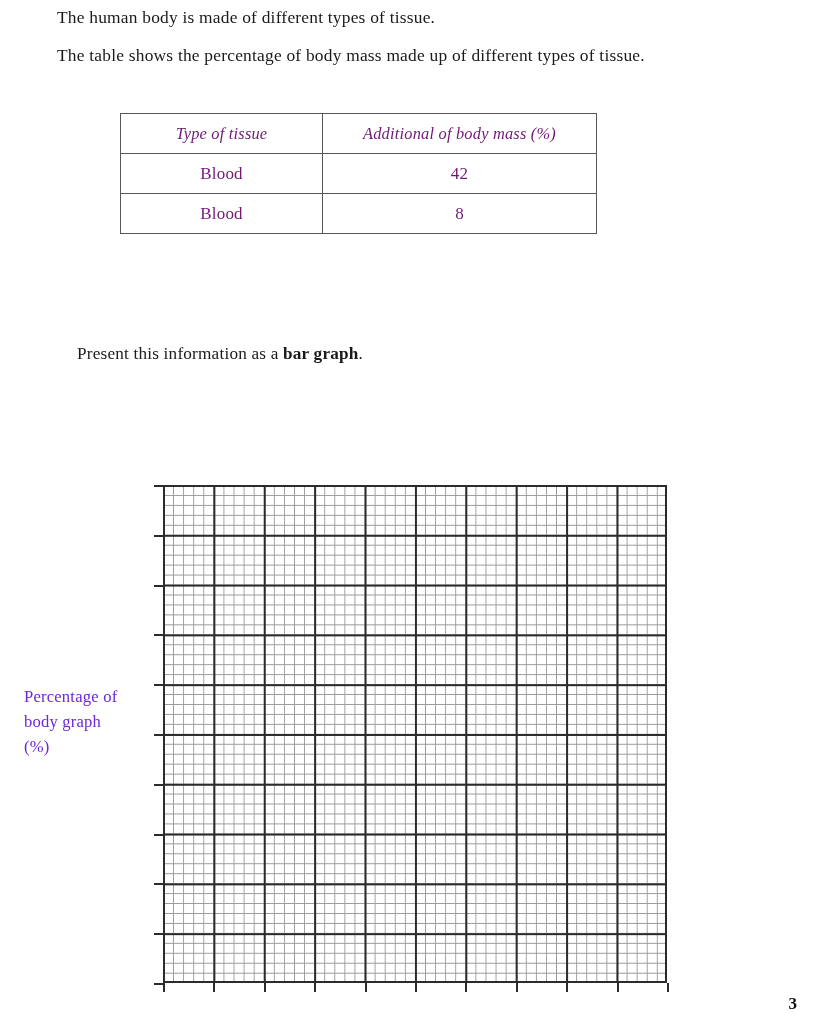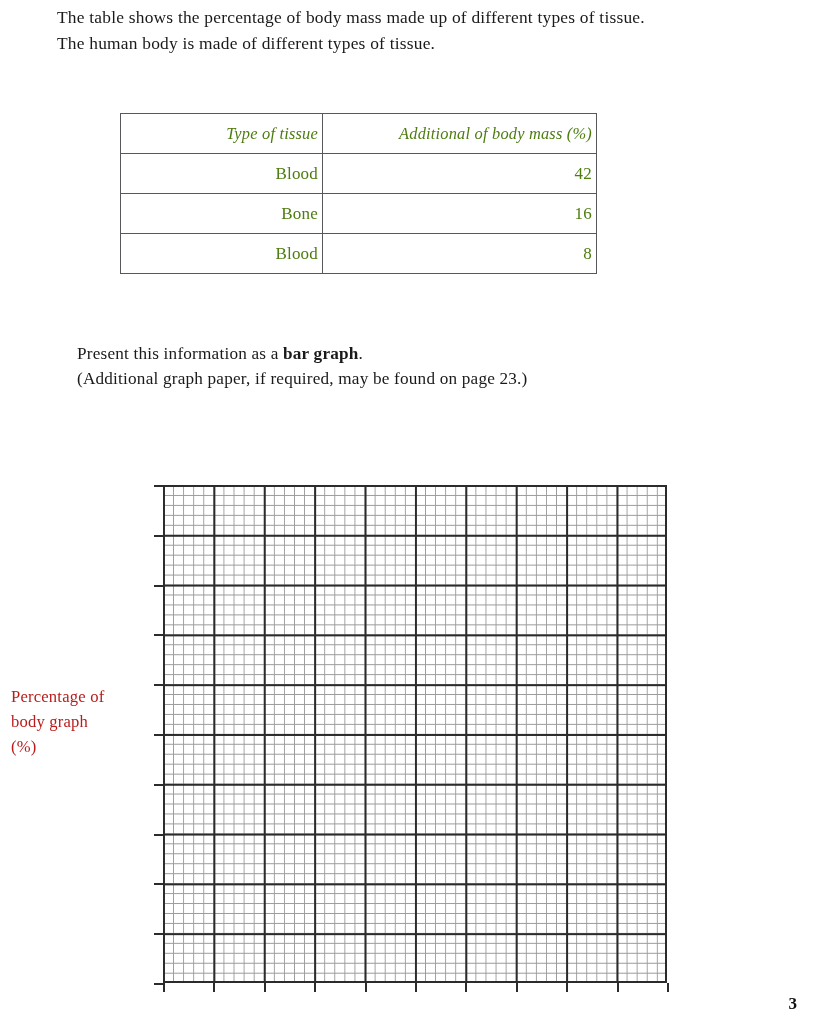--- a/index.html
+++ b/index.html
@@ -41,26 +41,26 @@
     width: 458px;
   }
   table.data-table {
     border-collapse: collapse;
     width: 458px;
     table-layout: fixed;
   }
   table.data-table th,
   table.data-table td {
     border: 1px solid #58585c;
-    text-align: right;
+    text-align: center;
     vertical-align: middle;
     height: 39px;
     font-size: 17px;
     letter-spacing: 0.2px;
-    color: #4d7c0f;
+    color: #701a75;
     padding: 0 4px;
   }
   table.data-table th {
     font-style: italic;
     font-weight: normal;
     font-size: 16.4px;
   }
   .col-tissue  { width: 193px; }
   .col-percent { width: 265px; }
 
@@ -76,27 +76,27 @@
     font-size: 17.2px;
     line-height: 25px;
     letter-spacing: 0.2px;
     white-space: nowrap;
   }
   .instr-line b { font-weight: bold; }
 
   
   .axis-label {
     position: absolute;
-    left: 11px;
+    left: 24px;
     top: 684px;
     width: 140px;
     font-size: 16.6px;
     line-height: 25px;
     letter-spacing: 0.2px;
-    color: #b91c1c;
+    color: #6d28d9;
   }
   .axis-label span { display: block; }
 
   
   .graph-area {
     position: absolute;
     left: 163px;
     top: 485px;
     width: 504px;
     height: 498px;
@@ -159,52 +159,47 @@
     bottom: 10px;
     font-size: 17px;
     font-weight: bold;
     color: #111111;
   }
 </style>
 </head>
 <body>
 
 <div class="intro-block">
+  <p class="para para-1">The human body is made of different types of tissue.</p>
   <p class="para para-2">The table shows the percentage of body mass made up of different types of tissue.</p>
-  <p class="para para-1">The human body is made of different types of tissue.</p>
 </div>
 
 <div class="data-table-wrap">
   <table class="data-table">
     <thead>
       <tr>
         <th class="col-tissue">Type of tissue</th>
         <th class="col-percent">Additional of body mass (%)</th>
       </tr>
     </thead>
     <tbody>
       <tr>
         <td>Blood</td>
         <td>42</td>
       </tr>
       <tr>
-        <td>Bone</td>
-        <td>16</td>
-      </tr>
-      <tr>
         <td>Blood</td>
         <td>8</td>
       </tr>
     </tbody>
   </table>
 </div>
 
 <div class="instructions">
   <div class="instr-line"><span>Present this information as a </span><b>bar graph</b><span>.</span></div>
-  <div class="instr-line">(Additional graph paper, if required, may be found on page 23.)</div>
 </div>
 
 <div class="axis-label">
   <span>Percentage of</span>
   <span>body graph</span>
   <span>(%)</span>
 </div>
 
 <div class="graph-area">
   <div class="grid-minor"></div>

